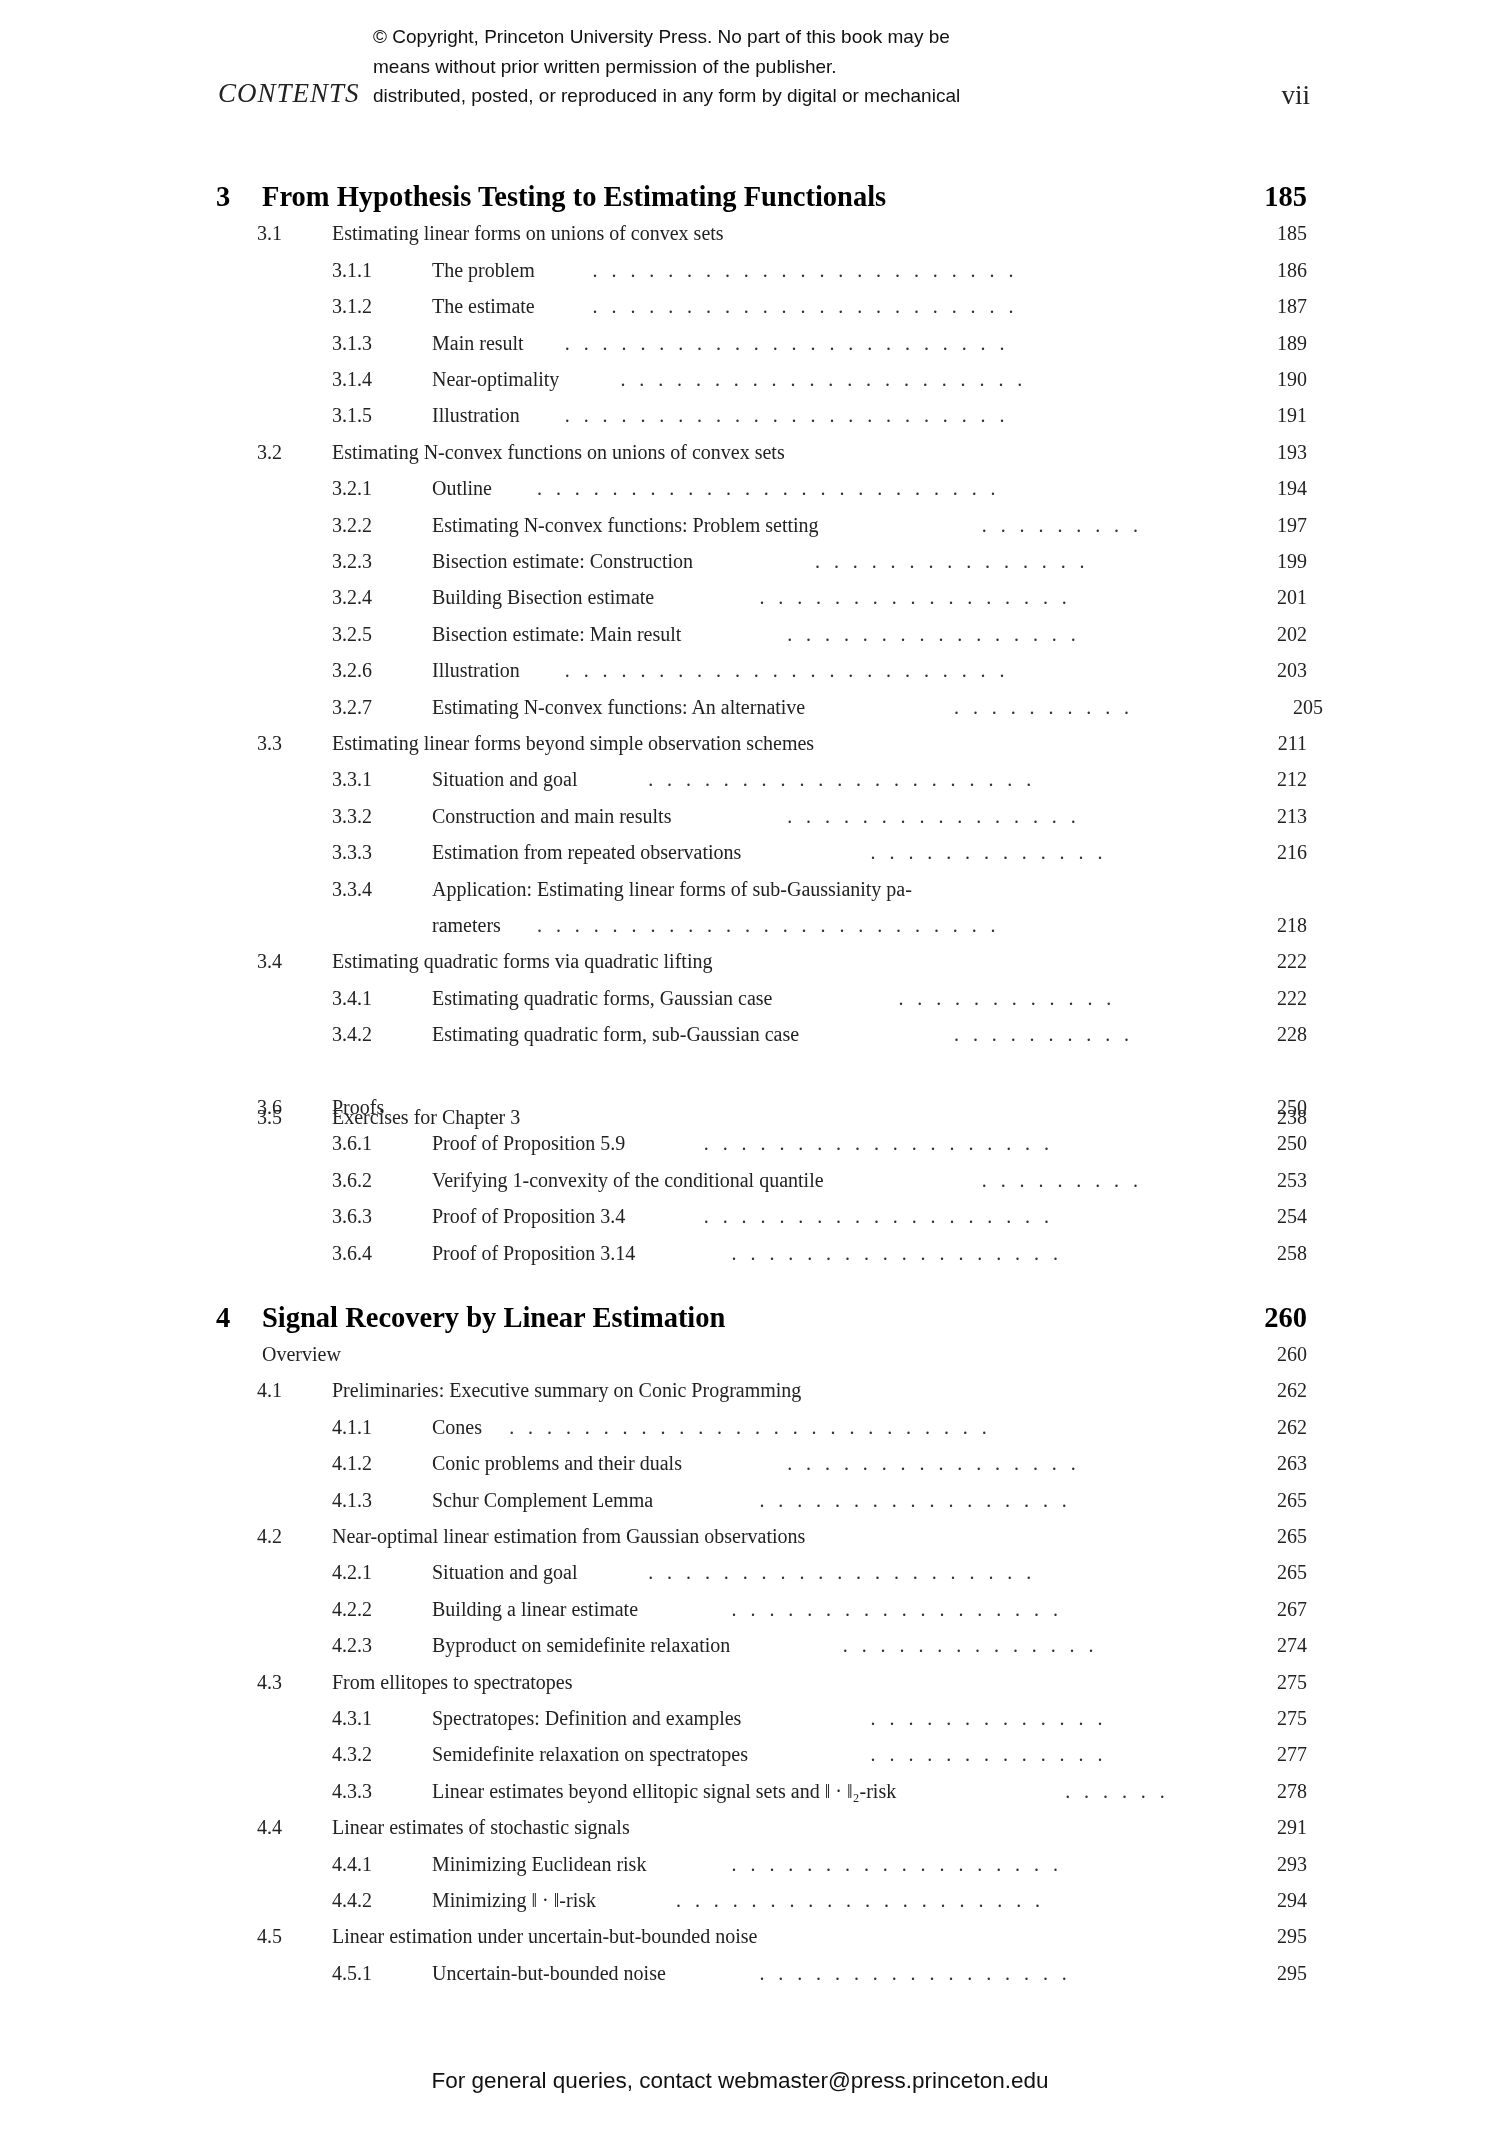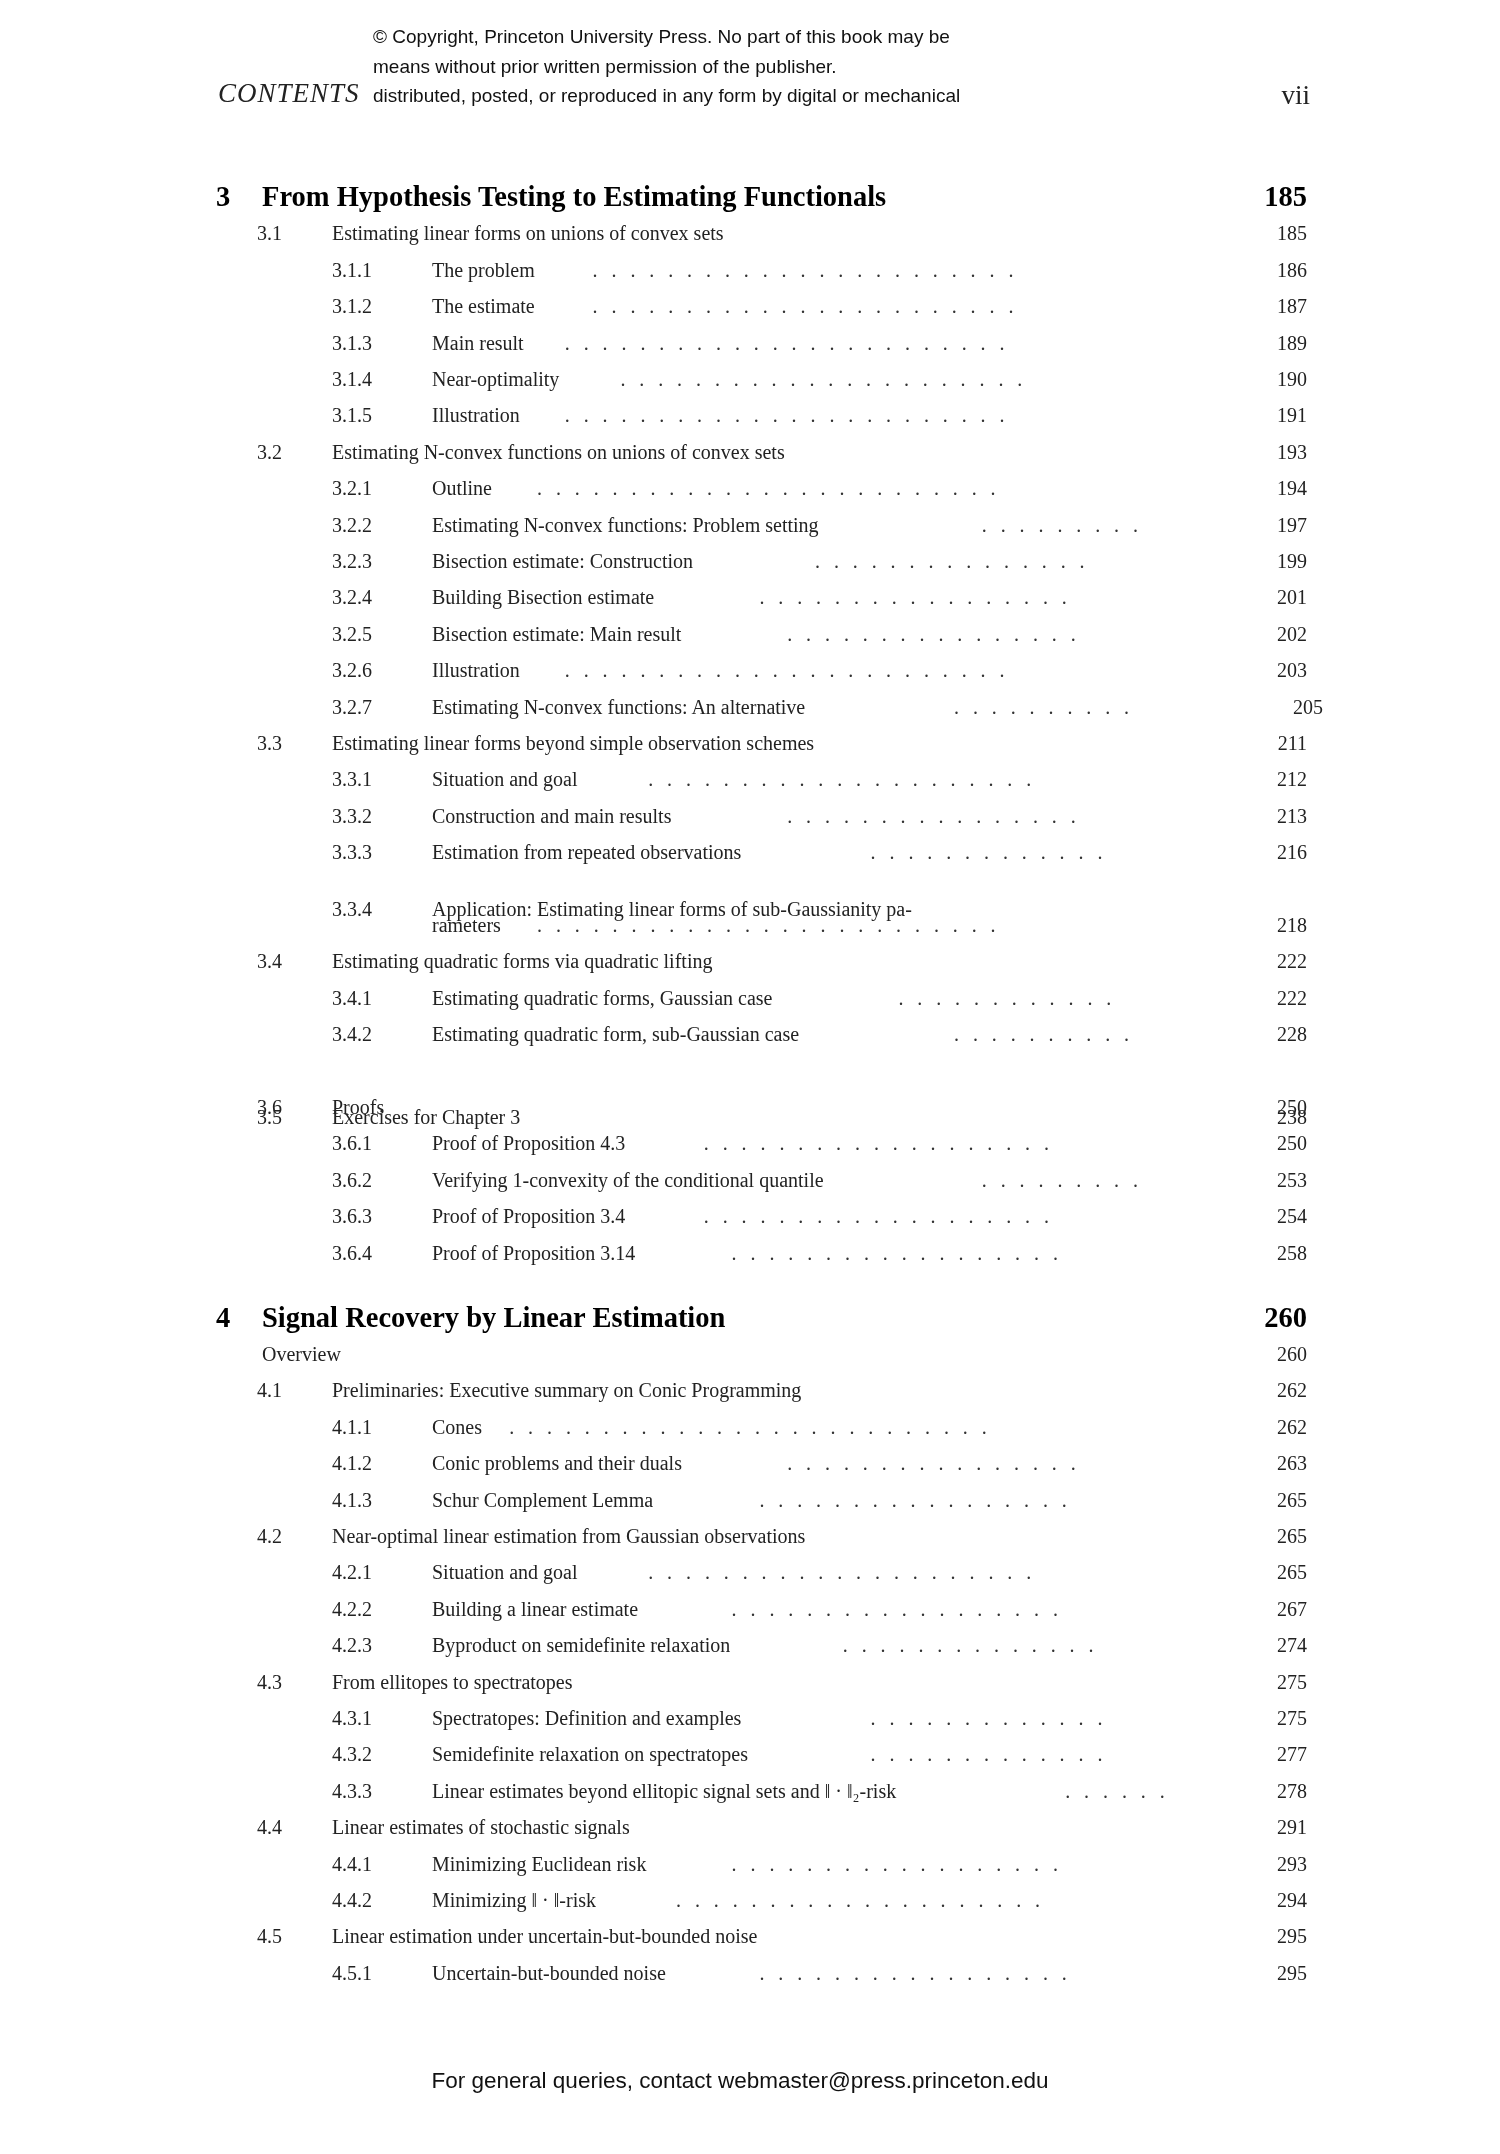--- a/index.html
+++ b/index.html
@@ -158,21 +158,21 @@
       <span class="title">Construction and main results</span>
       <span class="leader" style="left: 787.2px; right: auto;">................</span>
       <span class="pg">213</span>
     </div>
     <div class="row subsection" style="top: 834px;">
       <span class="num">3.3.3</span>
       <span class="title">Estimation from repeated observations</span>
       <span class="leader" style="left: 870.6px; right: auto;">.............</span>
       <span class="pg">216</span>
     </div>
-    <div class="row subsection" style="top: 891px;">
+    <div class="row subsection" style="top: 871px;">
       <span class="num">3.3.4</span>
       <span class="title">Application: Estimating linear forms of sub-Gaussianity pa-</span>
     </div>
     <div class="row cont" style="top: 907px;">
       <span class="title">rameters</span>
       <span class="leader" style="left: 537px; right: auto;">.........................</span>
       <span class="pg">218</span>
     </div>
     <div class="row section" style="top: 943px;">
       <span class="num">3.4</span>
@@ -196,21 +196,21 @@
       <span class="title">Exercises for Chapter 3</span>
       <span class="pg">238</span>
     </div>
     <div class="row section" style="top: 1089px;">
       <span class="num">3.6</span>
       <span class="title">Proofs</span>
       <span class="pg">250</span>
     </div>
     <div class="row subsection" style="top: 1125px;">
       <span class="num">3.6.1</span>
-      <span class="title">Proof of Proposition 4.3</span>
+      <span class="title">Proof of Proposition 5.9</span>
       <span class="leader" style="left: 703.8px; right: auto;">...................</span>
       <span class="pg">250</span>
     </div>
     <div class="row subsection" style="top: 1162px;">
       <span class="num">3.6.2</span>
       <span class="title">Verifying 1-convexity of the conditional quantile</span>
       <span class="leader" style="left: 981.8px; right: auto;">.........</span>
       <span class="pg">253</span>
     </div>
     <div class="row subsection" style="top: 1198px;">

